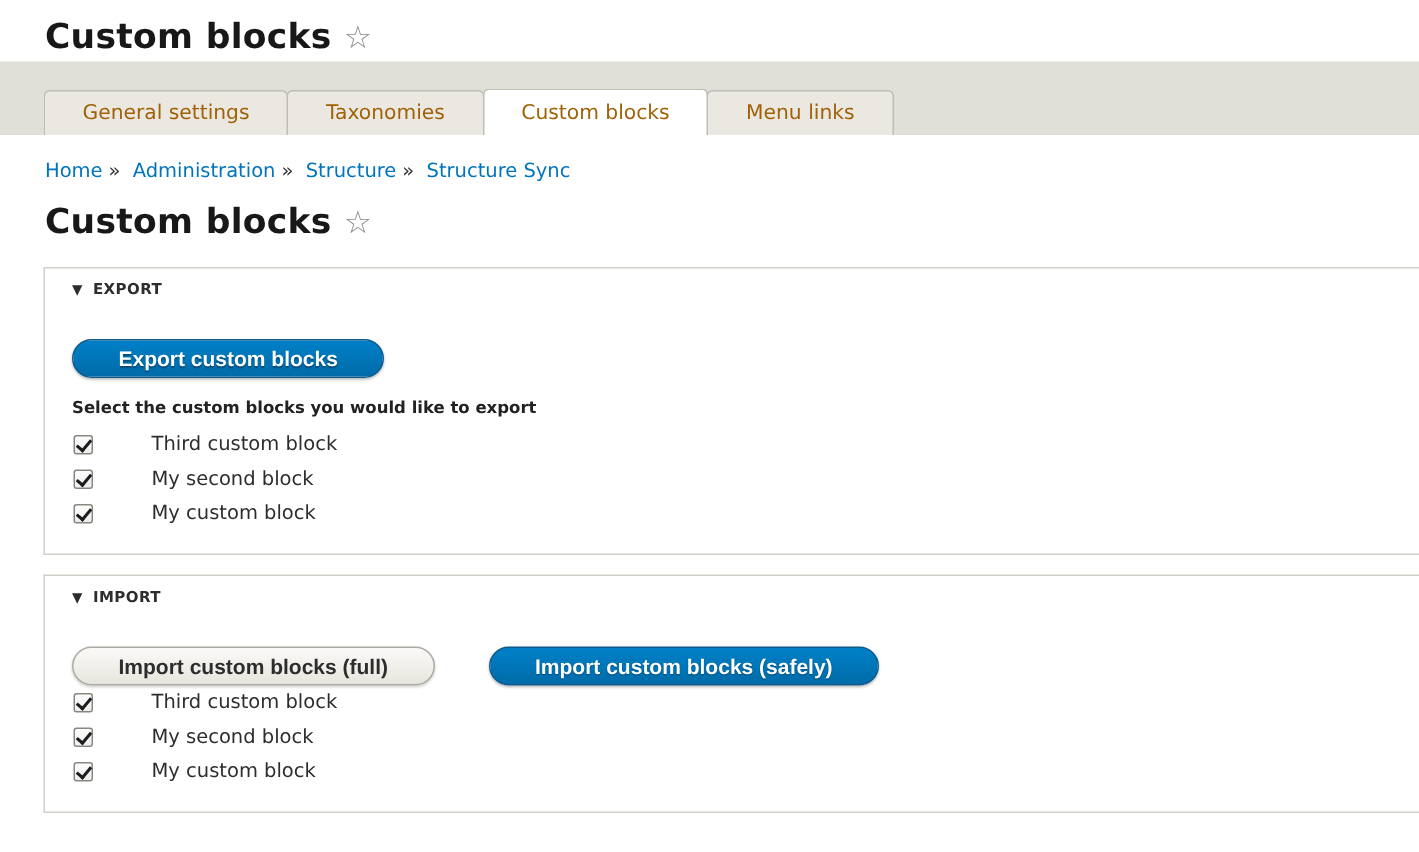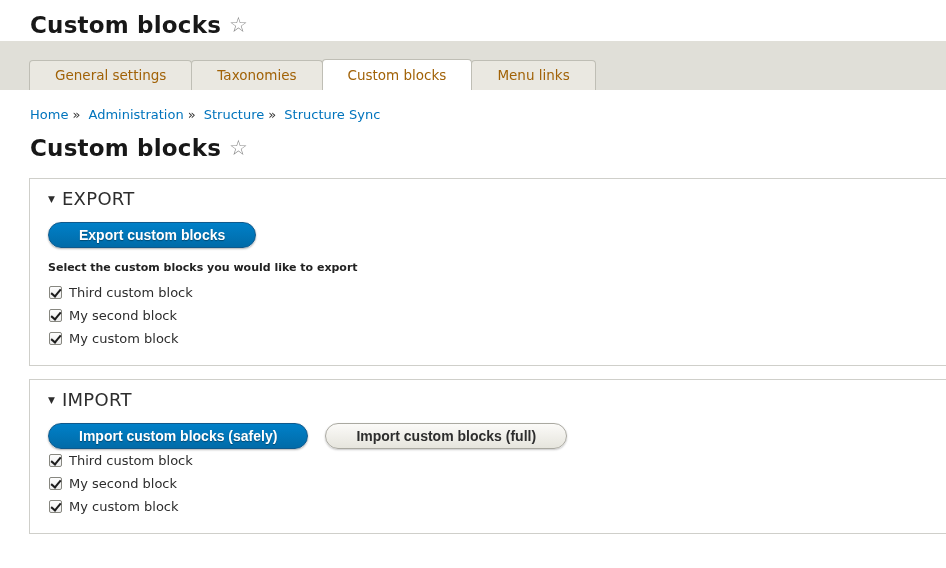--- a/index.html
+++ b/index.html
@@ -39,23 +39,23 @@
   
   .fieldset {
     margin-left: 29px; width: calc(100% - 29px);
     border: 1px solid #cfcfca; border-right: none;
     padding: 9px 18px 15px 18px;
     background: #fff;
   }
   .fieldset + .fieldset { margin-top: 13px; }
   .legend { display: flex; align-items: center; cursor: pointer; }
   .collapse-arrow { font-size: 9px; color: #2d2d2d; margin-right: 7px; }
-  .legend-text { font-weight: normal; font-size: 18px; color: #2d2d2d; letter-spacing: 0.3px; }
+  .legend-text { font-weight: bold; font-size: 10px; color: #2d2d2d; letter-spacing: 0.3px; }
 
-  .button-row { margin-top: 13px; display: flex; align-items: center; }
+  .button-row { margin-top: 27px; display: flex; align-items: center; }
 
   .btn {
     display: inline-block; border-radius: 20px;
     font-size: 14px; font-weight: bold; text-align: center;
     padding: 4px 30px; cursor: pointer; white-space: nowrap;
   }
   .btn-primary {
     background: linear-gradient(to bottom, #0081c9, #006eaa 0) , #0071b8;
     background: linear-gradient(to bottom, #0080c8, #016ba8);
     color: #fff; border: 1px solid #0f598c;
@@ -65,21 +65,21 @@
   .btn-secondary {
     background: linear-gradient(to bottom, #fbfaf8, #e6e5dd);
     color: #2d2d2d; border: 1px solid #aaa9a1;
     box-shadow: 0 1px 2px rgba(0,0,0,0.22);
   }
   .mr-17 { margin-right: 17px; }
   .mr-36 { margin-right: 36px; }
 
   .select-label { margin: 13px 0 7px; font-weight: bold; font-size: 11px; color: #222; }
 
-  .checkbox-row { display: flex; align-items: center; padding: 4px 0; }
+  .checkbox-row { display: flex; align-items: center; padding: 4px 0; gap: 32px; }
   .checkbox {
     appearance: none; -webkit-appearance: none;
     width: 13px; height: 13px; margin: 0 7px 0 1px;
     border: 1px solid #878780; border-radius: 2px;
     background: linear-gradient(to bottom, #fdfdfd, #ededed);
     position: relative; cursor: pointer; flex: none;
   }
   .checkbox:checked::after {
     content: ""; position: absolute; left: 3px; top: 0px;
     width: 4px; height: 8px;
@@ -137,22 +137,22 @@
     <span class="checkbox-label">My custom block</span>
   </div>
 </div>
 
 <div class="fieldset">
   <div class="legend">
     <span class="collapse-arrow">▼</span>
     <span class="legend-text">IMPORT</span>
   </div>
   <div class="button-row">
+    <button class="btn btn-secondary mr-36">Import custom blocks (full)</button>
     <button class="btn btn-primary mr-17">Import custom blocks (safely)</button>
-    <button class="btn btn-secondary mr-36">Import custom blocks (full)</button>
   </div>
   <div class="checkbox-row">
     <input type="checkbox" class="checkbox" checked="" style="">
     <span class="checkbox-label">Third custom block</span>
   </div>
   <div class="checkbox-row">
     <input type="checkbox" class="checkbox" checked="" style="">
     <span class="checkbox-label">My second block</span>
   </div>
   <div class="checkbox-row">

